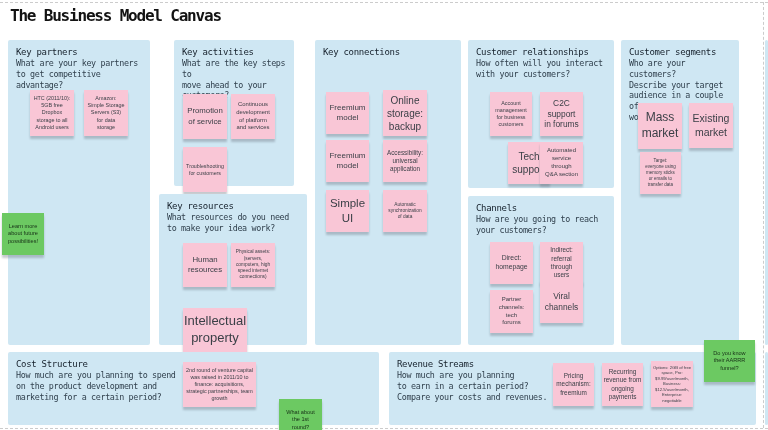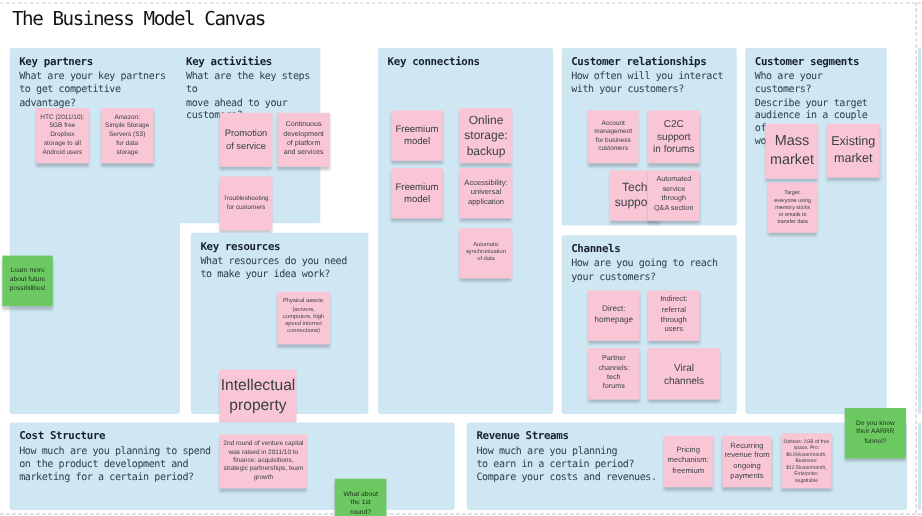--- a/index.html
+++ b/index.html
@@ -7,29 +7,29 @@
     width:768px;height:430px;overflow:hidden;position:relative;
     background:#ffffff;
     font-family:"DejaVu Sans Mono", monospace;
   }
   .board{position:absolute;inset:0;}
   .boundary-h{position:absolute;left:0;width:768px;height:0;border-top:1px dashed #cccccc;}
   .boundary-v{position:absolute;top:2px;height:426px;width:0;border-left:1px dashed #cccccc;}
   .canvas-title{
     position:absolute;left:10px;top:6px;margin:0;
     font-family:"DejaVu Sans Mono", monospace;
-    font-weight:normal;font-size:16px;letter-spacing:-1.2px;color:#131313;
+    font-weight:bold;font-size:16px;letter-spacing:-1.2px;color:#131313;
     white-space:nowrap;
   }
   .panel{
     position:absolute;background:var(--panel-bg,#cfe7f3);
     border-radius:2px;box-sizing:border-box;padding:7px 8px;
   }
   .panel-title{
-    margin:0 0 1px 0;font-size:9px;font-weight:bold;color:#15202b;
+    margin:0 0 1px 0;font-size:9px;font-weight:normal;color:#15202b;
     letter-spacing:-0.3px;white-space:pre-line;
   }
   .panel-desc{
     margin:0;font-size:8.4px;line-height:1.28;color:#31414e;
     letter-spacing:-0.35px;white-space:pre-line;
   }
   .note{
     position:absolute;display:flex;align-items:center;justify-content:center;
     text-align:center;white-space:pre-line;box-sizing:border-box;
     font-family:"Liberation Sans", sans-serif;color:#3a3f46;line-height:1.3;
@@ -60,40 +60,42 @@
 5GB free
 Dropbox
 storage to all
 Android users</div>
   <div class="note pink" style="left:84px;top:90px;width:44px;height:46px;font-size:5.4px">Amazon:
 Simple Storage
 Servers (S3)
 for data
 storage</div>
 
-  <section class="panel" style="left:147px;top:40px;width:120px;height:146px">
+  <section class="panel" style="left:174px;top:40px;width:120px;height:146px">
     <h2 class="panel-title">Key activities</h2>
     <p class="panel-desc">What are the key steps to
 move ahead to your
 customers?</p>
   </section>
   <div class="note pink" style="left:183px;top:94px;width:44px;height:45px;font-size:7.8px">Promotion
 of service</div>
   <div class="note pink" style="left:231px;top:94px;width:44px;height:45px;font-size:5.9px">Continuous
 development
 of platform
 and services</div>
   <div class="note pink" style="left:183px;top:147px;width:44px;height:45px;font-size:5.3px">Troubleshooting
 for customers</div>
 
   <section class="panel" style="left:159px;top:194px;width:148px;height:151px">
     <h2 class="panel-title">Key resources</h2>
     <p class="panel-desc">What resources do you need
 to make your idea work?</p>
   </section>
+  <div class="note pink" style="left:183px;top:243px;width:44px;height:44px;font-size:7.8px">Human
+resources</div>
   <div class="note pink" style="left:231px;top:243px;width:44px;height:44px;font-size:4.8px">Physical assets:
 (servers,
 computers, high
 speed internet
 connections)</div>
   <div class="note pink" style="left:183px;top:308px;width:64px;height:44px;font-size:13px">Intellectual
 property</div>
 
   <section class="panel" style="left:315px;top:40px;width:146px;height:305px">
     <h2 class="panel-title">Key connections</h2>
@@ -101,20 +103,22 @@
   <div class="note pink" style="left:326px;top:92px;width:43px;height:42px;font-size:8px">Freemium
 model</div>
   <div class="note pink" style="left:383px;top:90px;width:44px;height:46px;font-size:10px">Online
 storage:
 backup</div>
   <div class="note pink" style="left:326px;top:140px;width:43px;height:42px;font-size:8px">Freemium
 model</div>
   <div class="note pink" style="left:383px;top:140px;width:44px;height:42px;font-size:6.3px">Accessibility:
 universal
 application</div>
+  <div class="note pink" style="left:326px;top:190px;width:43px;height:42px;font-size:11.5px">Simple
+UI</div>
   <div class="note pink" style="left:383px;top:190px;width:44px;height:42px;font-size:4.8px">Automatic
 synchronization
 of data</div>
 
   <section class="panel" style="left:468px;top:40px;width:146px;height:148px">
     <h2 class="panel-title">Customer relationships</h2>
     <p class="panel-desc">How often will you interact
 with your customers?</p>
   </section>
   <div class="note pink" style="left:490px;top:92px;width:42px;height:44px;font-size:5.4px">Account
@@ -139,21 +143,21 @@
   <div class="note pink" style="left:490px;top:242px;width:43px;height:42px;font-size:6.8px">Direct:
 homepage</div>
   <div class="note pink" style="left:540px;top:242px;width:43px;height:42px;font-size:6.4px">Indirect:
 referral
 through
 users</div>
   <div class="note pink" style="left:490px;top:290px;width:43px;height:43px;font-size:6px">Partner
 channels:
 tech
 forums</div>
-  <div class="note pink" style="left:540px;top:290px;width:60px;height:43px;font-size:8.4px">Viral
+  <div class="note pink" style="left:540px;top:280px;width:43px;height:43px;font-size:8.4px">Viral
 channels</div>
 
   <section class="panel" style="left:621px;top:40px;width:118px;height:305px">
     <h2 class="panel-title">Customer segments</h2>
     <p class="panel-desc">Who are your customers?
 Describe your target
 audience in a couple of
 words.</p>
   </section>
   <div class="note pink" style="left:638px;top:103px;width:44px;height:46px;font-size:12px">Mass

